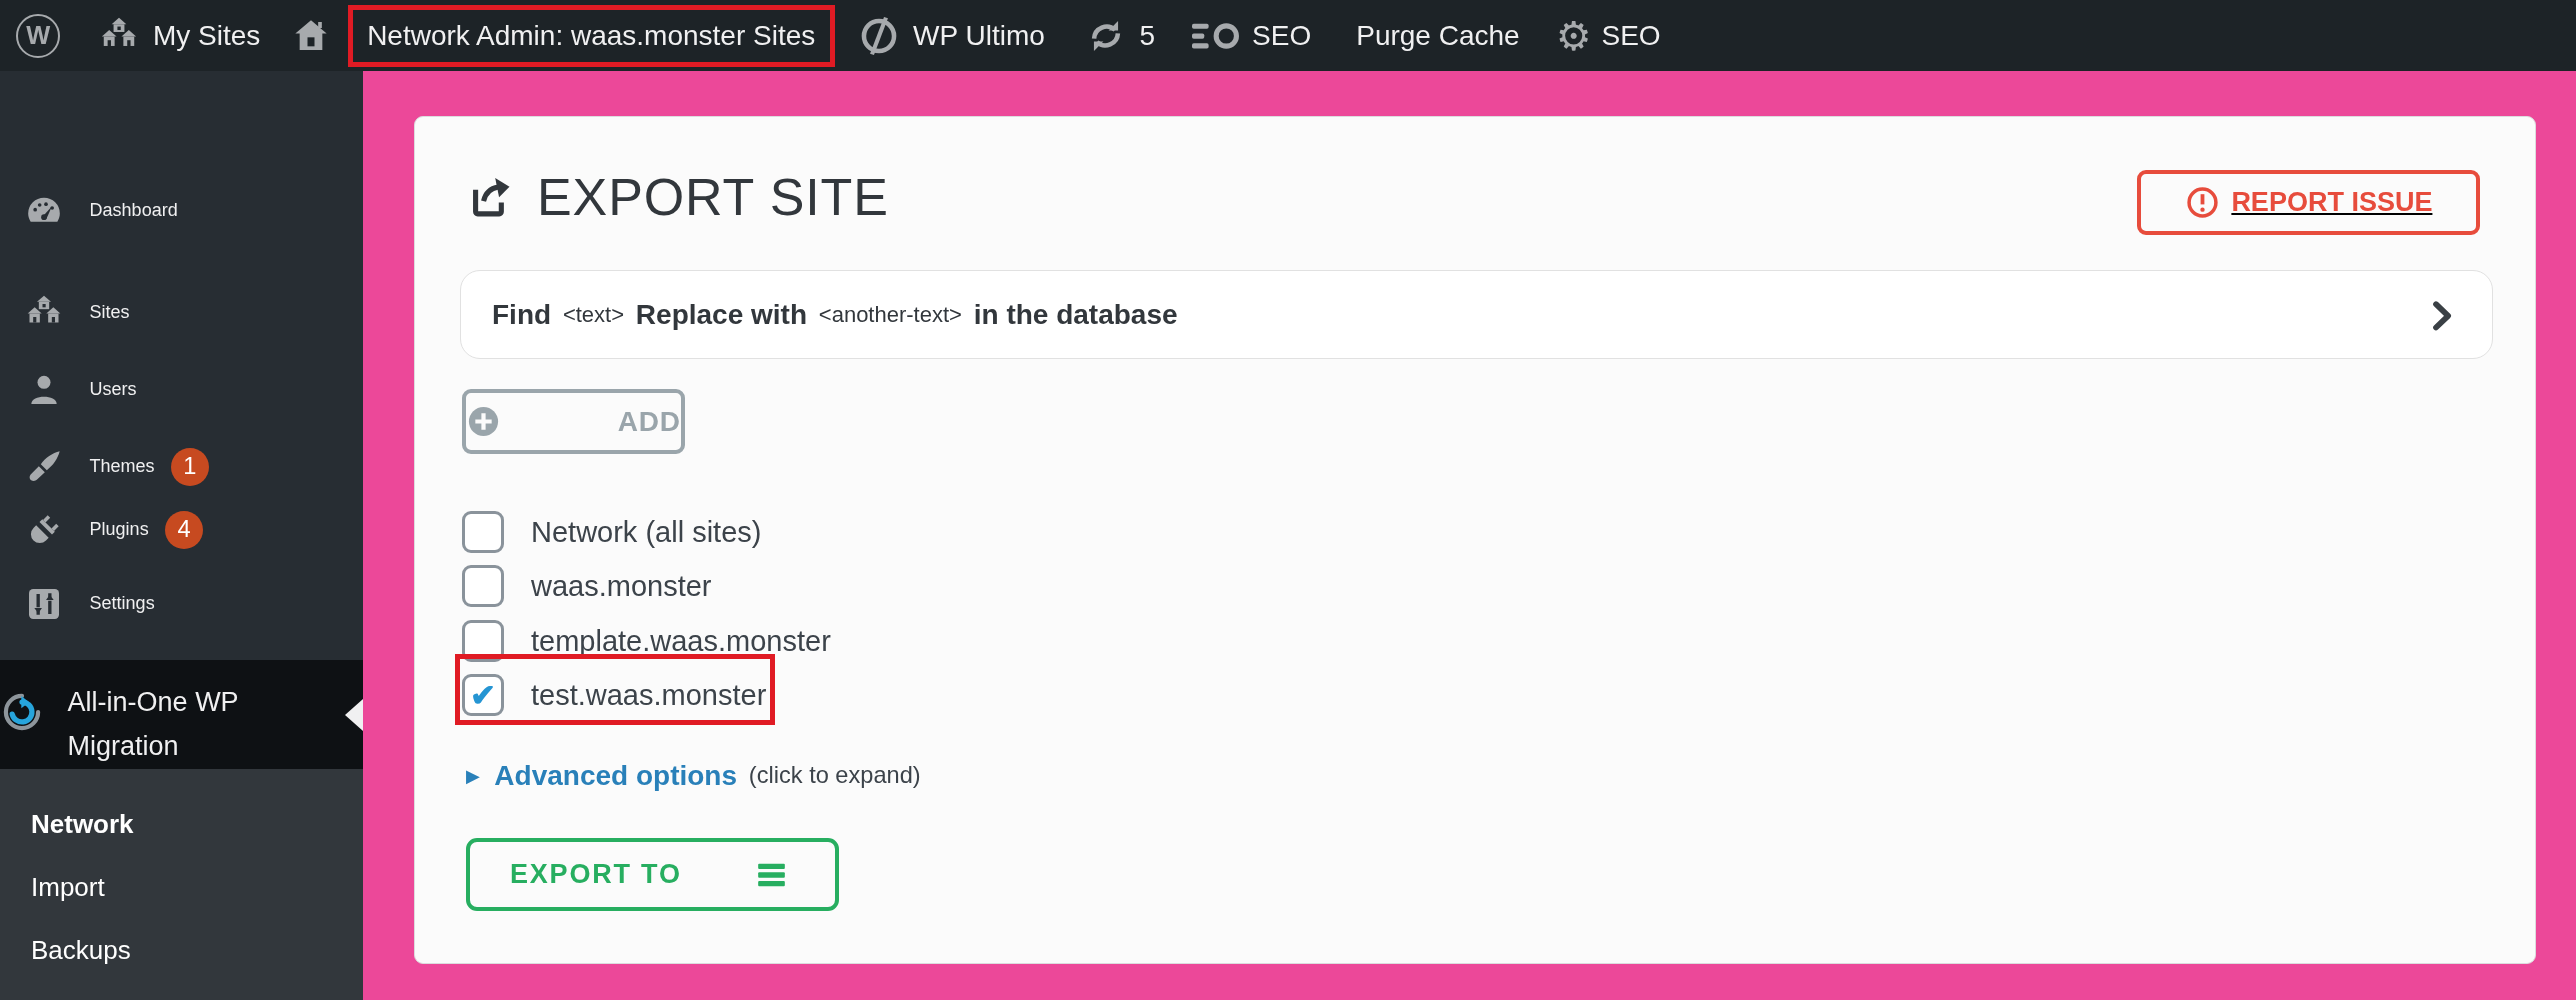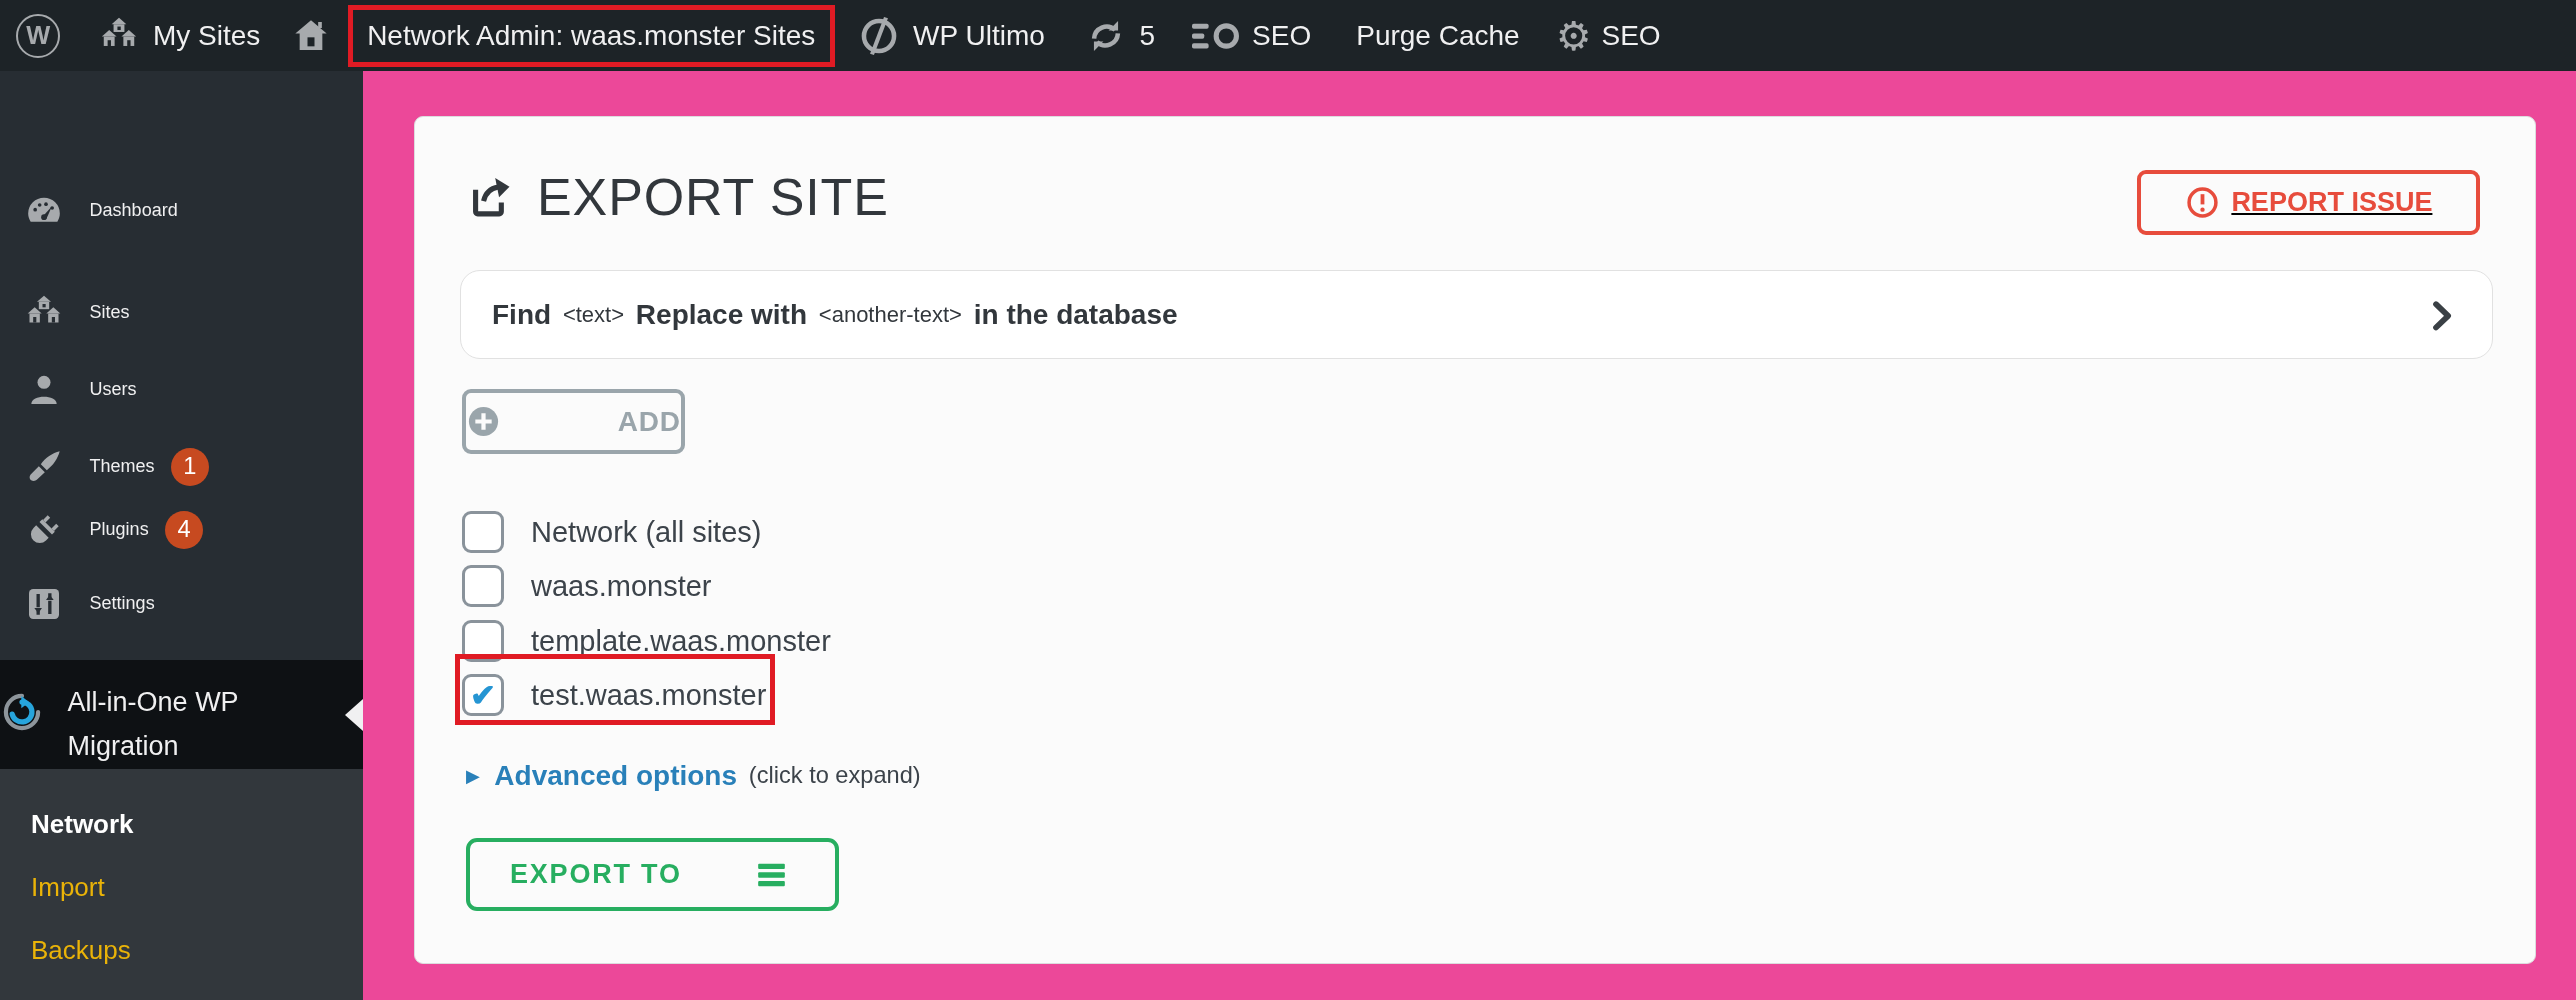--- a/index.html
+++ b/index.html
@@ -29,21 +29,21 @@
   .badge { margin-left:16.3px; min-width:38px; height:38px; border-radius:50%; background:#c74a20;
             color:#fff; font-size:23.6px; display:flex; align-items:center; justify-content:center; }
   #menu-active { position:absolute; left:0; top:589px; width:363px; height:109px; background:#0e1114;
             display:flex; cursor:pointer; }
   #menu-active .mi-icon { margin-top:31px; }
   #menu-active .mi-label { margin-top:20px; width:254px; line-height:44px; font-size:27px; }
   .active-arrow { position:absolute; right:0; top:50%; transform:translateY(-50%); width:0; height:0;
             border-top:16.3px solid transparent; border-bottom:16.3px solid transparent;
             border-right:18px solid #f0f0f1; }
   #submenu { position:absolute; left:0; top:698px; width:363px; height:295px; background:#32373c; padding-top:23.6px; }
-  .sub-item { height:63px; display:flex; align-items:center; padding-left:31px; color:#eab308;
+  .sub-item { height:63px; display:flex; align-items:center; padding-left:31px; color:#ffffff;
             font-size:26px; cursor:pointer; }
   .sub-item.current { color:#ffffff; font-weight:bold; }
 
   
   #main { position:absolute; left:363px; top:71px; right:0; bottom:0; background:#ec4899; }
   #card { position:absolute; left:51px; top:45px; width:2122px; height:848px; background:#fbfbfb;
             border:1.8px solid #dcdcde; border-radius:9px; }
 
   #page-title-row { position:absolute; left:49px; top:50px; display:flex; align-items:center; gap:20px; }
   #page-title { font-size:52px; font-weight:300; letter-spacing:0.9px; color:#32373c; }

